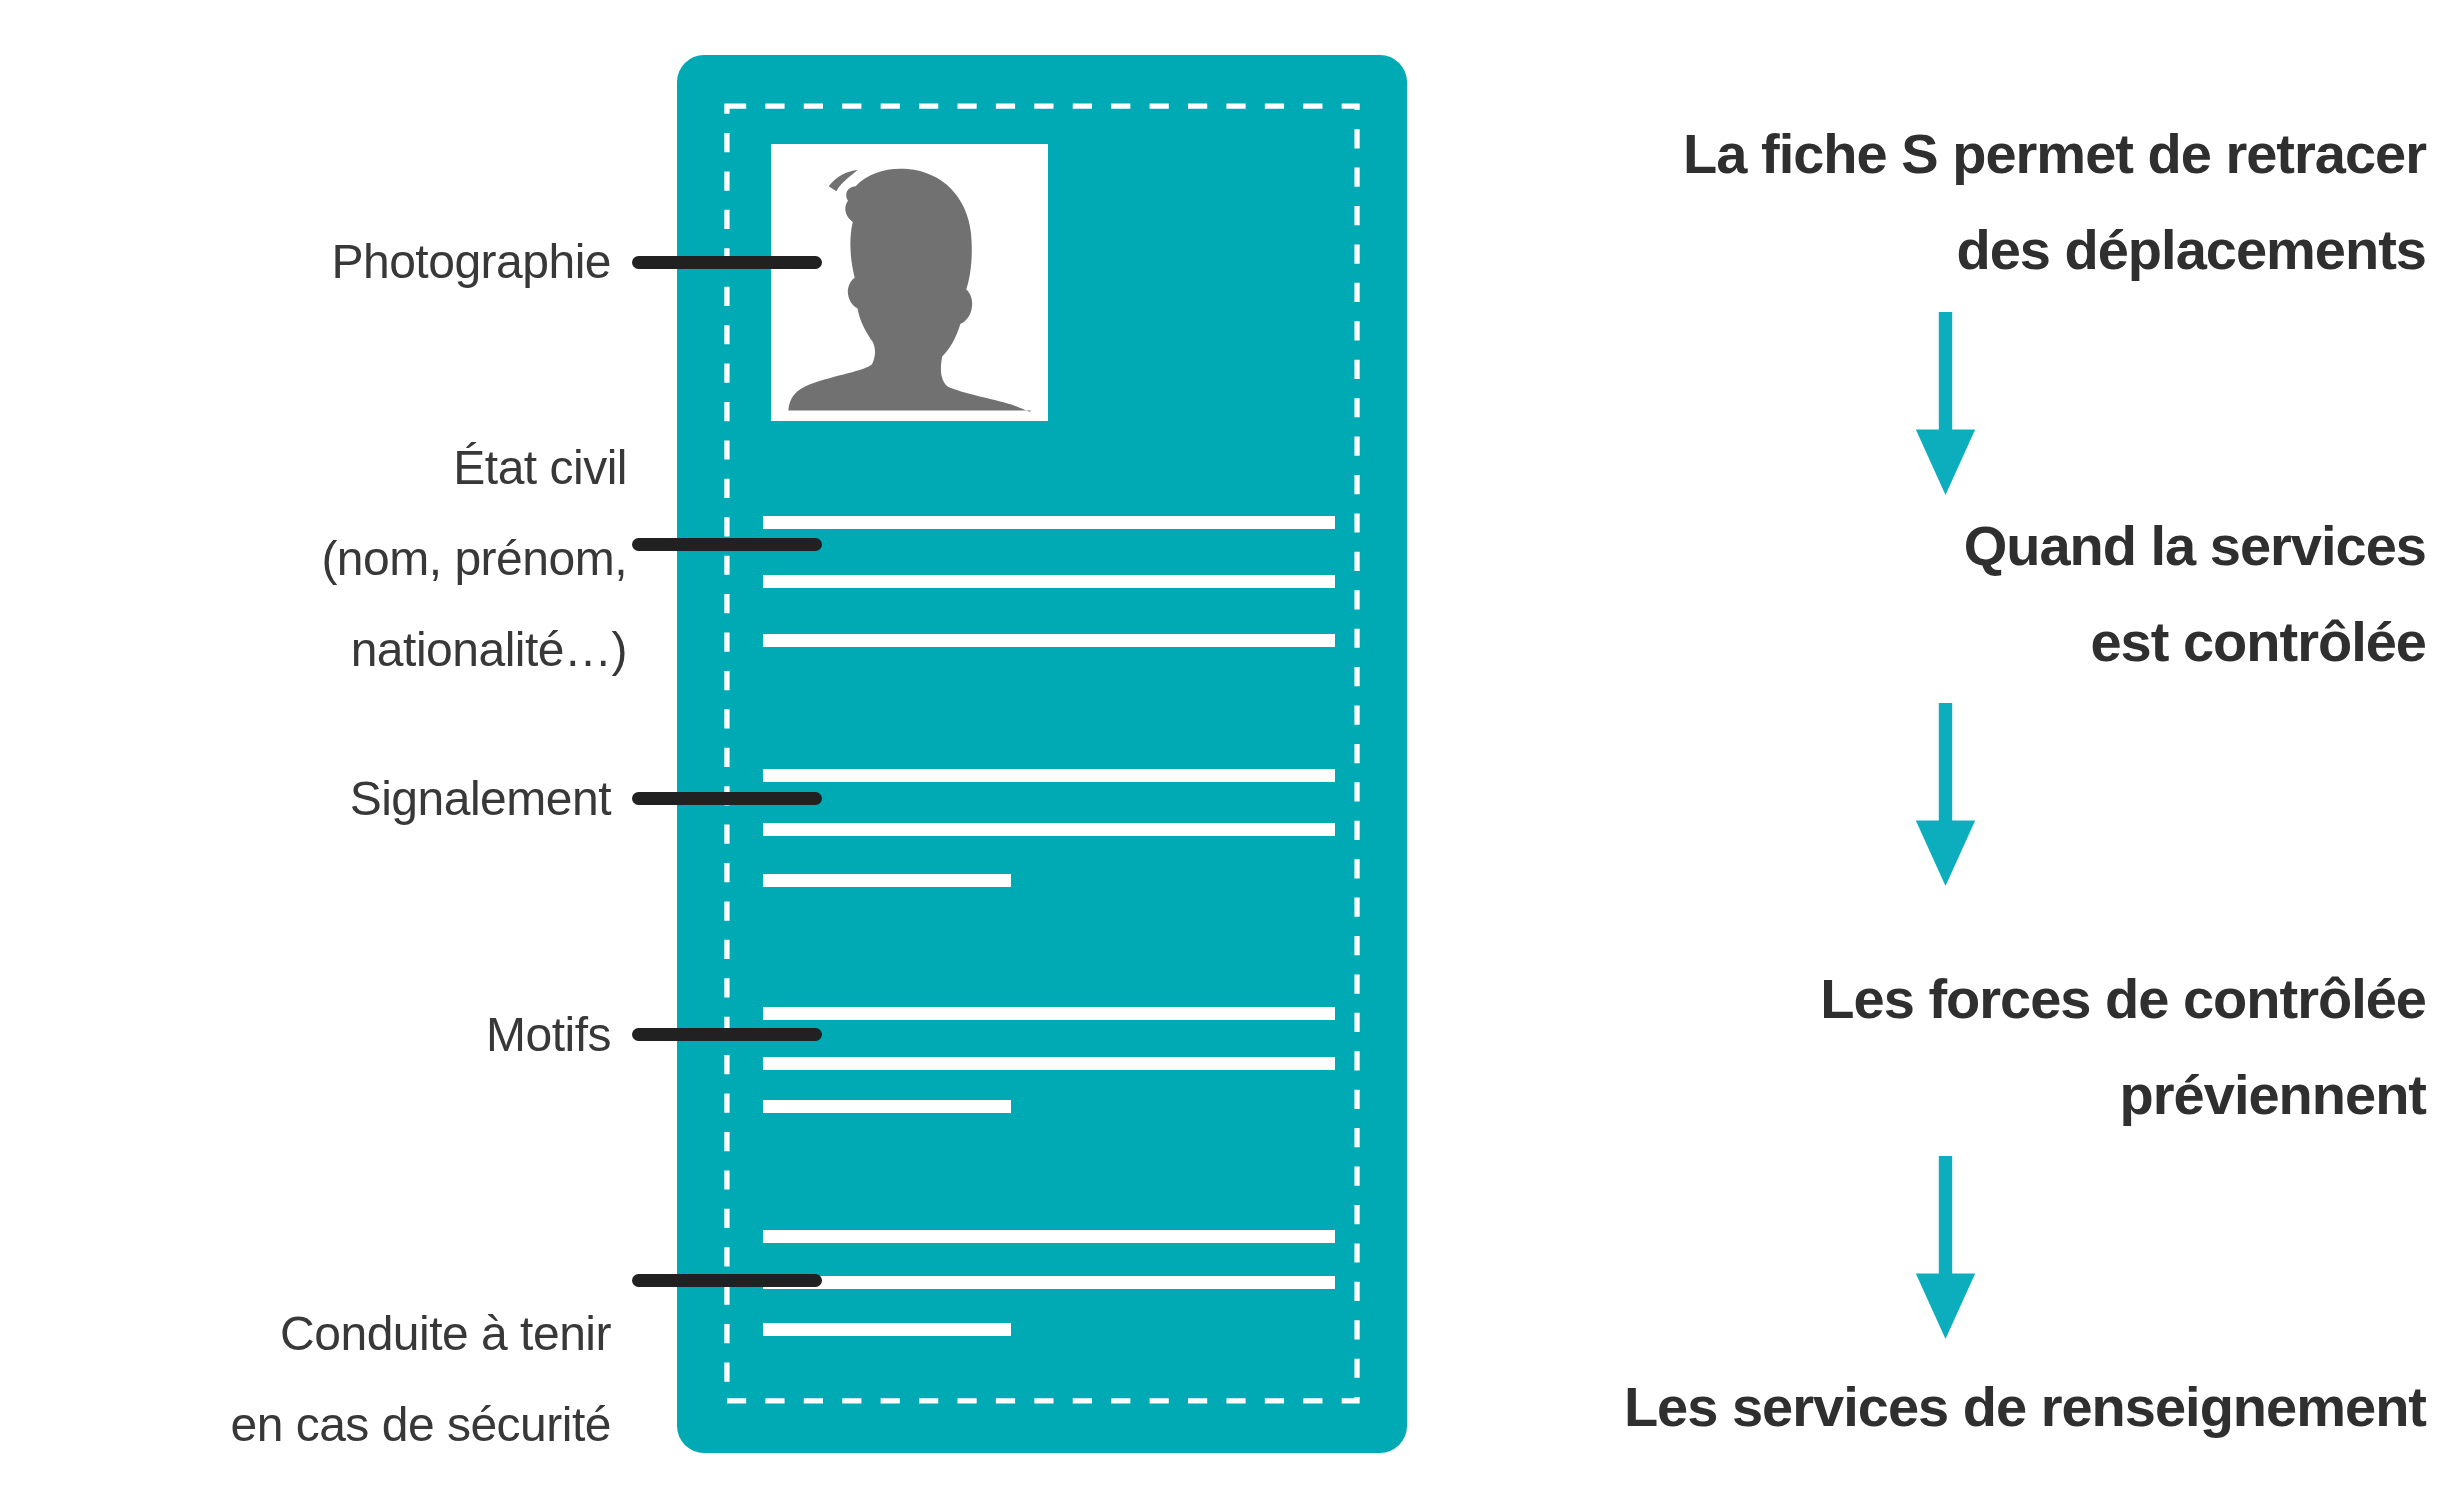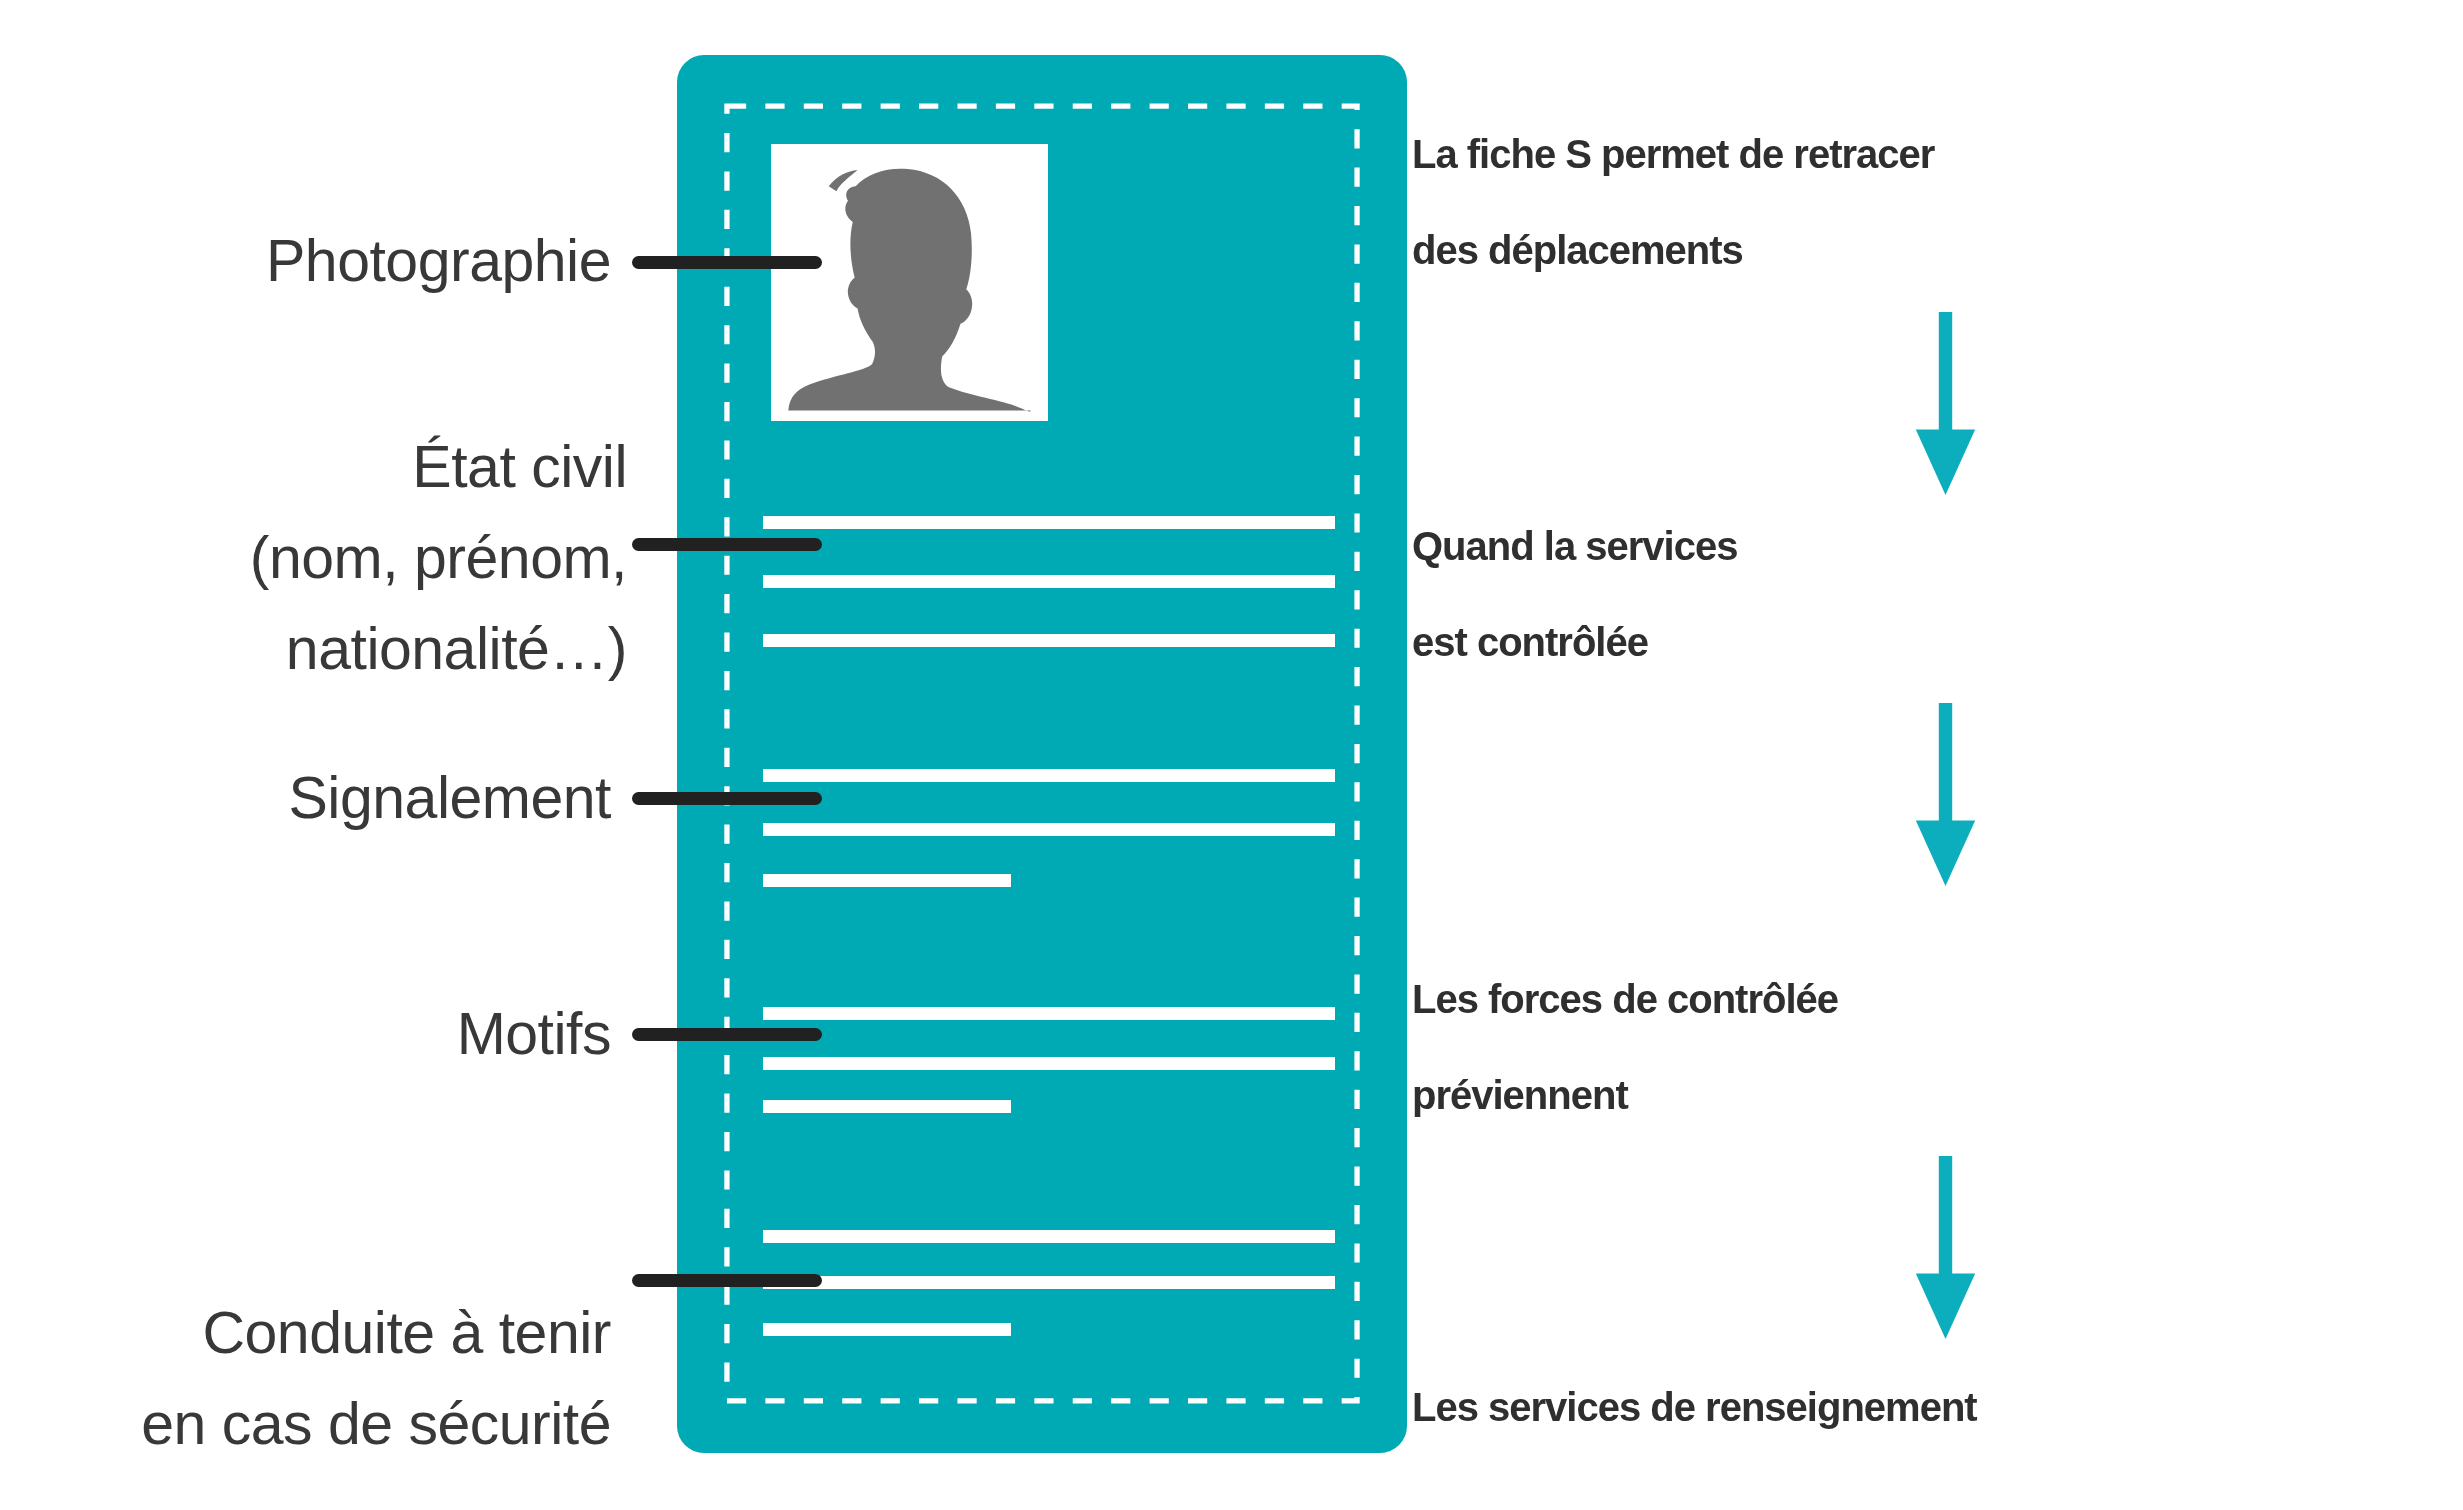--- a/index.html
+++ b/index.html
@@ -39,28 +39,28 @@
   .b10{top:1175px;} .b11{top:1221px;} .b12{top:1268px;}
   
   .conn{
     position:absolute;left:632px;width:190px;height:12.5px;
     background:var(--conn);border-radius:6.7px;
   }
   .c1{top:256px;} .c2{top:538px;} .c3{top:792px;} .c4{top:1028px;} .c5{top:1274px;}
   
   .lbl{
     position:absolute;left:0;width:611px;text-align:right;
-    color:var(--label);font-size:59px;line-height:91px;
+    color:var(--label);font-size:48px;line-height:91px;
     letter-spacing:-0.5px;white-space:nowrap;
   }
   .l1{top:216px;} .l2{top:422px;padding-left:16px;} .l3{top:753px;} .l4{top:989px;} .l5{top:1288px;}
   
   .step{
-    position:absolute;left:1412px;width:961px;text-align:left;
-    color:var(--title);font-size:40px;font-weight:700;line-height:96px;
+    position:absolute;left:1465px;width:961px;text-align:right;
+    color:var(--title);font-size:56px;font-weight:700;line-height:96px;
     letter-spacing:-1px;white-space:nowrap;
   }
   .s1{top:106px;} .s2{top:498px;} .s3{top:951px;} .s4{top:1359px;}
   .arrow{position:absolute;left:1912px;width:67px;height:183px;}
   .a1{top:312px;} .a2{top:703px;} .a3{top:1156px;}
   .arrow rect,.arrow polygon{fill:var(--arrow);}
   .sil{fill:var(--sil);}
   .dash rect{fill:none;stroke:#FFFFFF;stroke-width:5.5;stroke-dasharray:20 20;}
 </style>
 </head>

